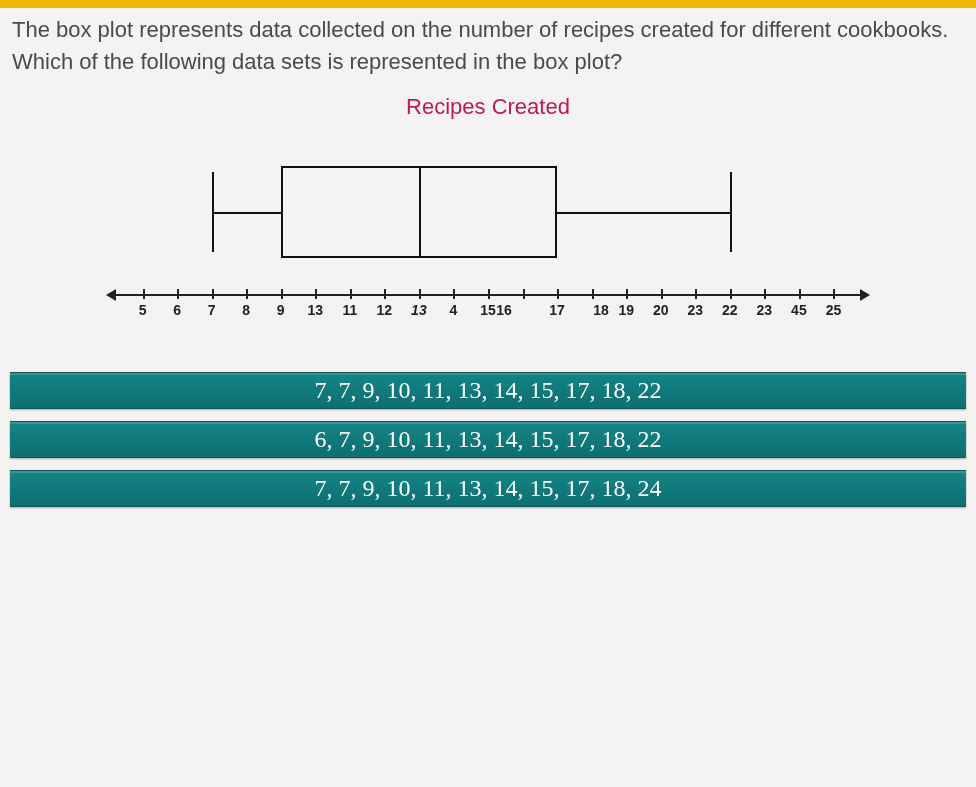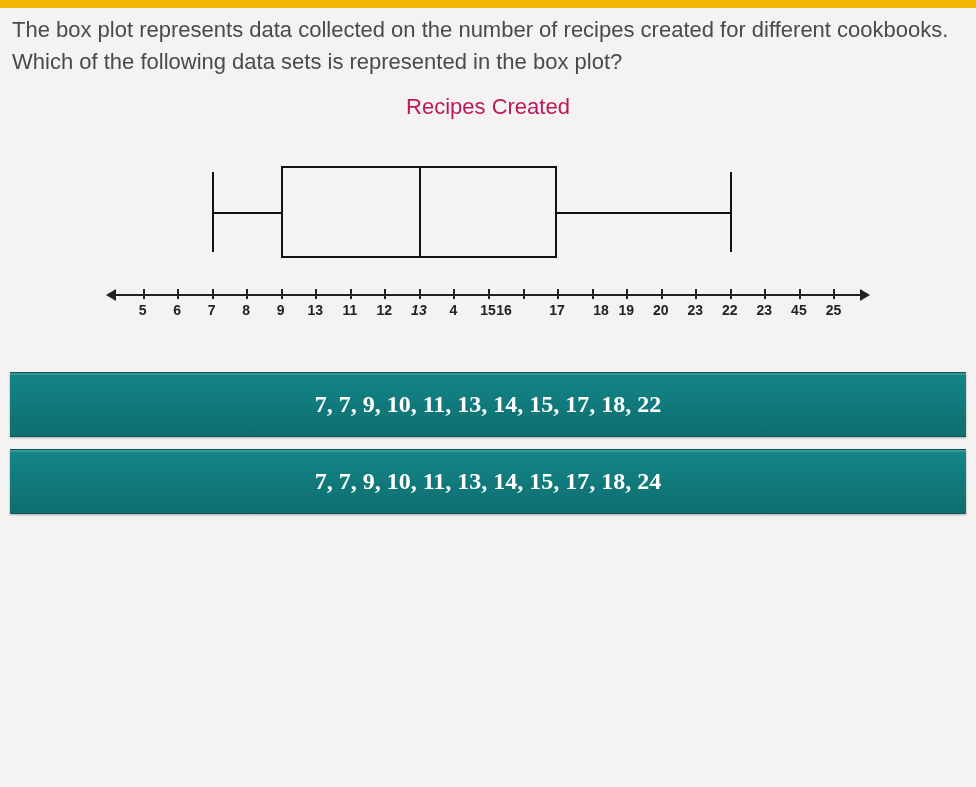--- a/index.html
+++ b/index.html
@@ -110,24 +110,24 @@
     border-left: 2px solid #111;
   }
   .answers {
     margin: 42px 10px 0 10px;
   }
   .answer {
     background: #12797c;
     background: linear-gradient(#148587, #0e6e70);
     color: #fff;
     font-family: Georgia, 'Times New Roman', serif;
-    font-weight: 700;
+    font-weight: 400;
     font-size: 24px;
     text-align: center;
-    padding: 18px 8px;
+    padding: 4px 8px;
     margin-bottom: 12px;
     border-top: 1px solid #0a5557;
     border-bottom: 1px solid #0a5557;
     box-shadow: inset 0 2px 0 rgba(255,255,255,0.15), 0 1px 2px rgba(0,0,0,0.3);
     cursor: pointer;
   }
 </style>
 </head>
 <body>
 
@@ -189,14 +189,15 @@
       <div class="tick-label" style="left: 656.364px;">23</div>
       <div class="tick" style="left: 690.909px;"></div>
       <div class="tick-label" style="left: 690.909px;">45</div>
       <div class="tick" style="left: 725.455px;"></div>
       <div class="tick-label" style="left: 725.455px;">25</div>
     </div>
 </div>
 
 <div class="answers">
   <div class="answer">7, 7, 9, 10, 11, 13, 14, 15, 17, 18, 22</div>
+  <div class="answer">6, 7, 9, 10, 11, 13, 14, 15, 17, 18, 22</div>
   <div class="answer">7, 7, 9, 10, 11, 13, 14, 15, 17, 18, 24</div>
 </div>
 
 </body></html>

